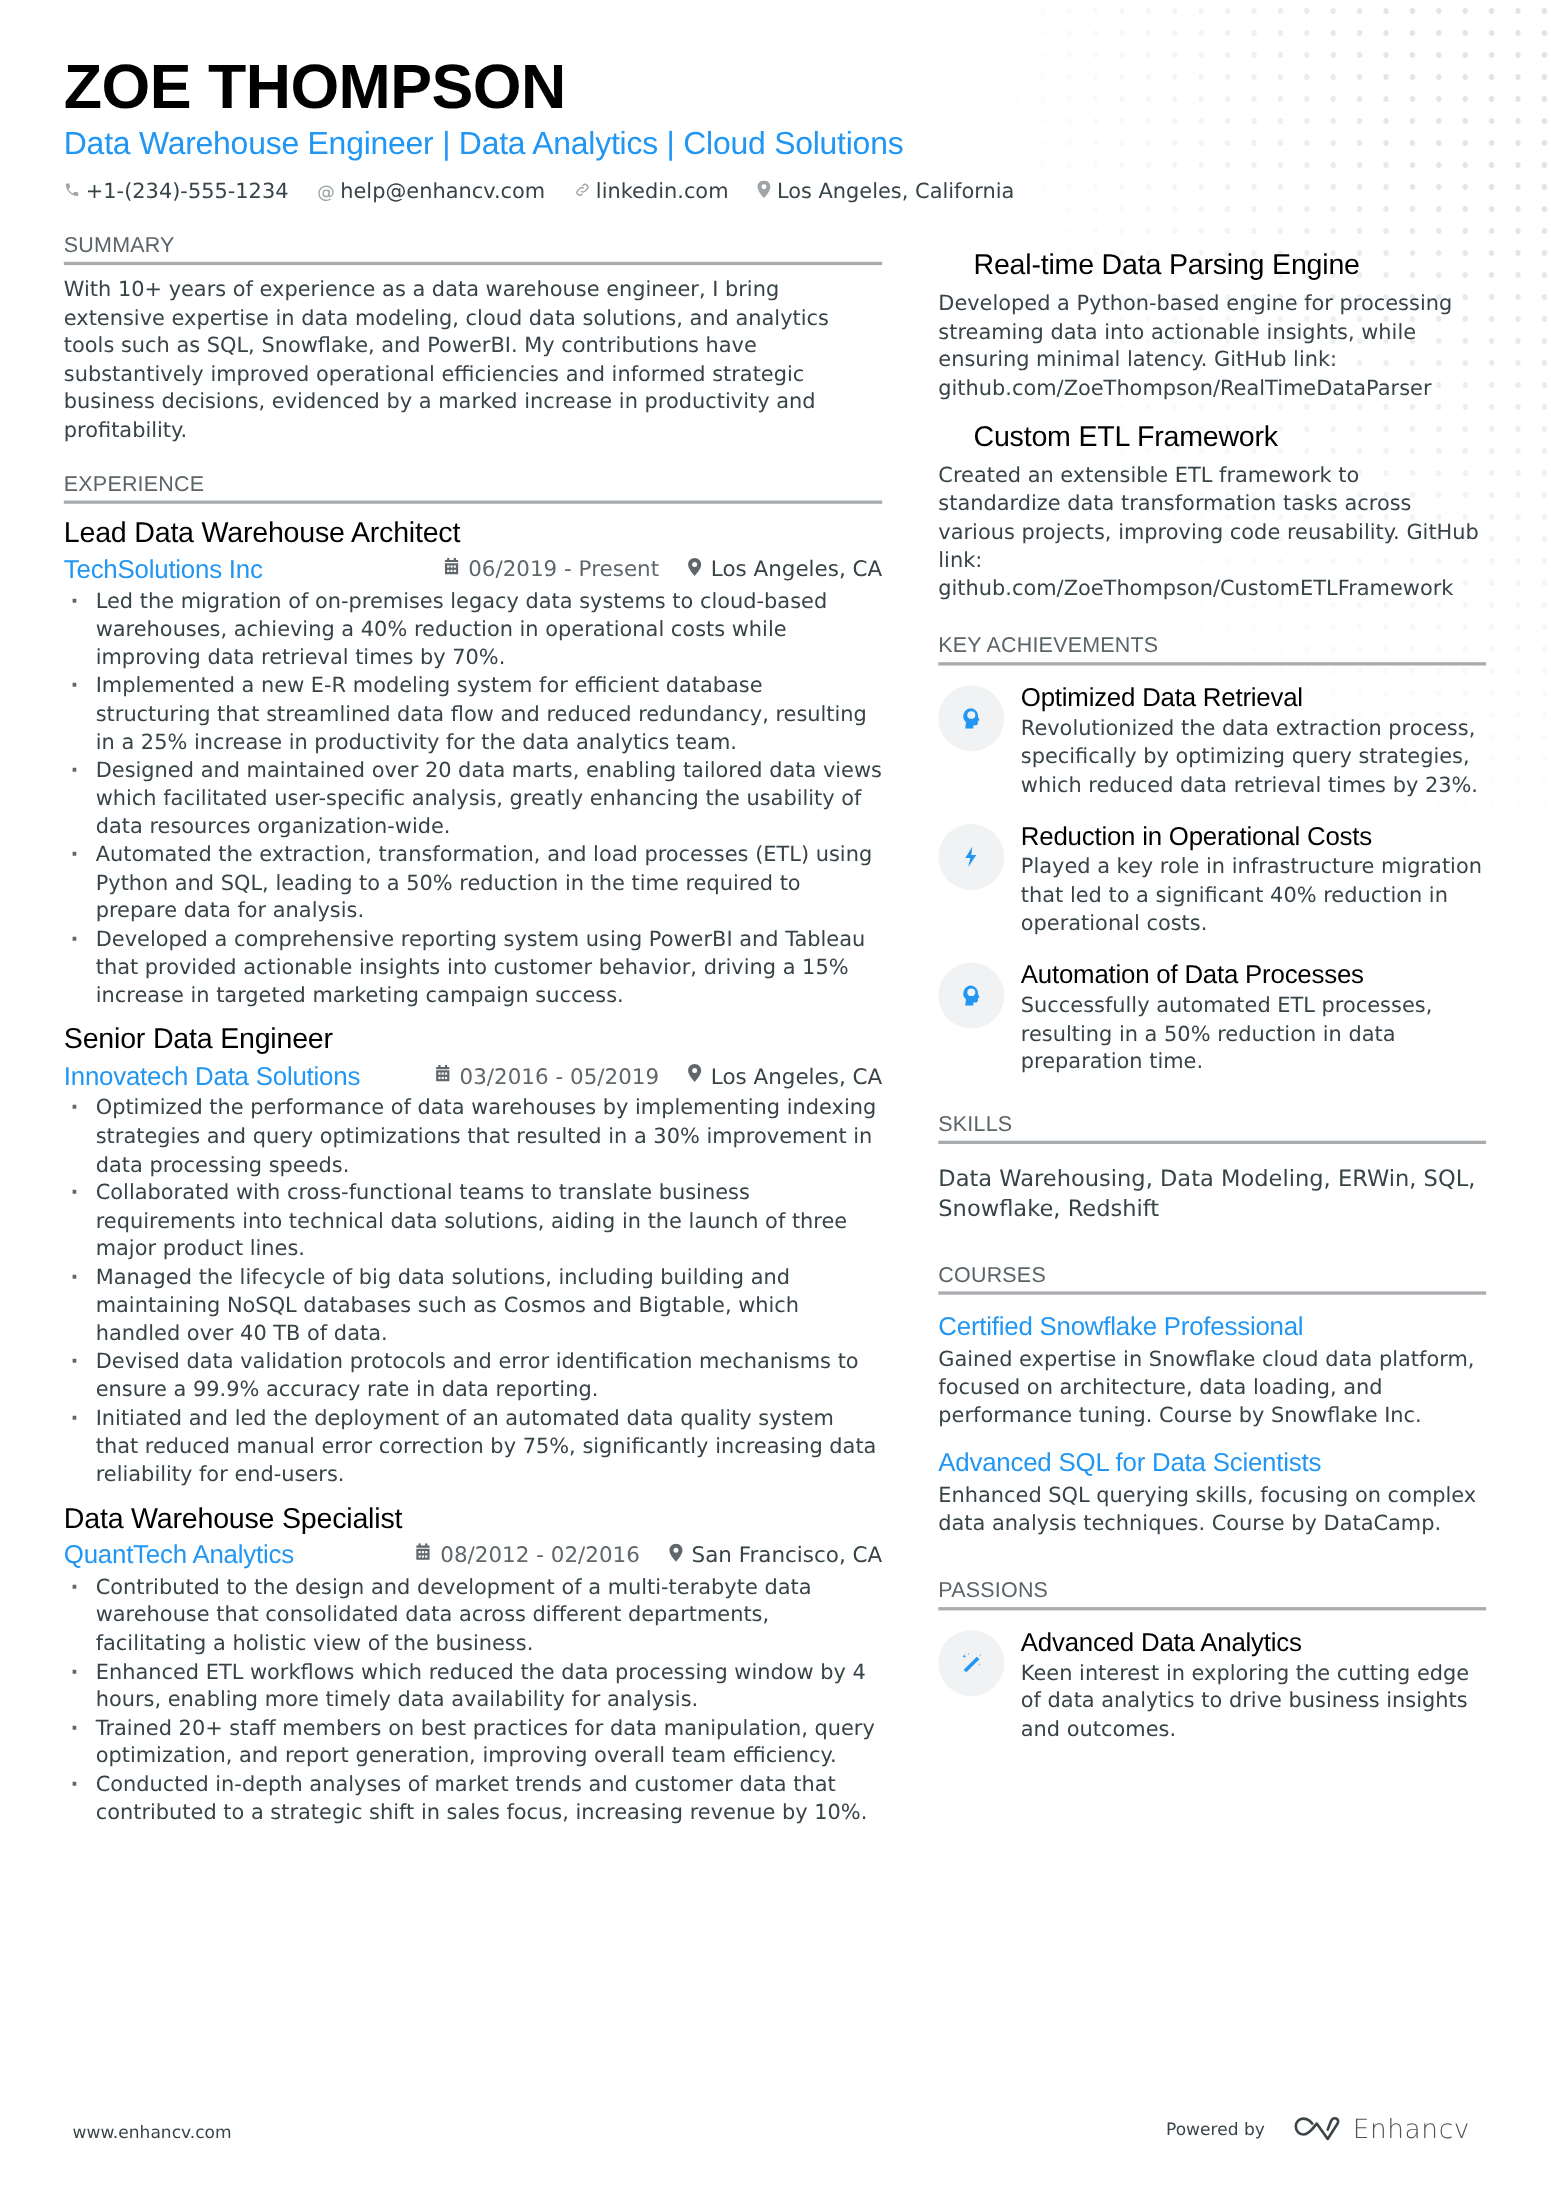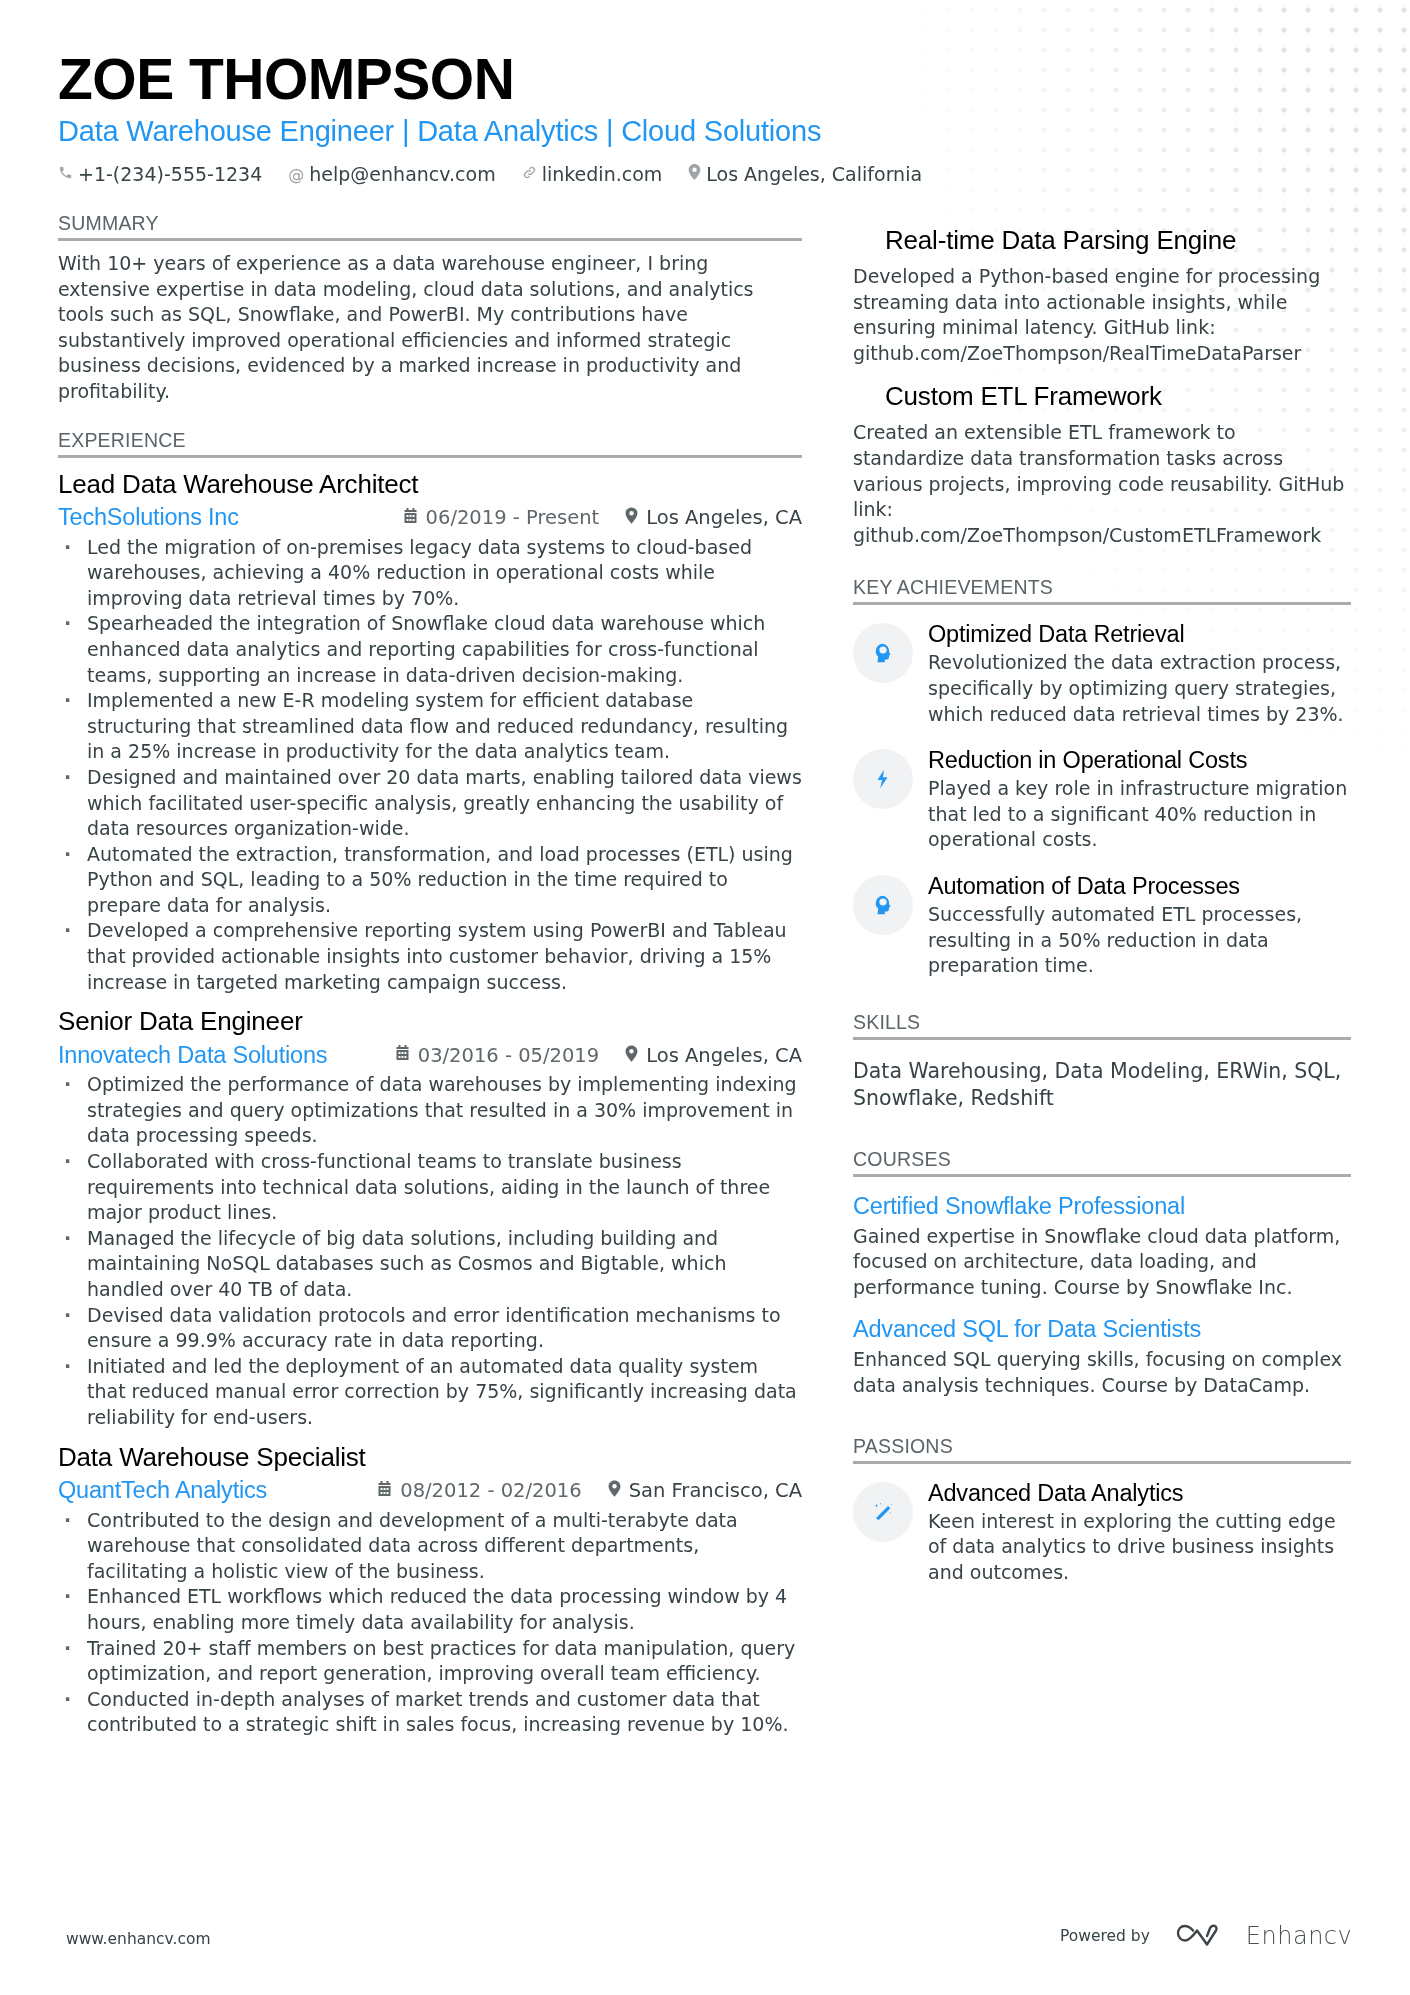--- a/index.html
+++ b/index.html
@@ -51,21 +51,21 @@
   .ach-desc { font-size: 19px; line-height: 25.6px; color: #384347; margin-top: 1px; }
 
   .skills { font-size: 20.5px; line-height: 27px; color: #384347; margin-top: 18px; }
 
   .course-title { font-family: "Liberation Sans", sans-serif; font-size: 23.5px; line-height: 30px; color: #2196f3; margin-top: 14px; letter-spacing: -0.2px; }
   .course-desc { font-size: 19px; line-height: 25.6px; color: #384347; margin-top: 3px; }
 
   .footer-left { position: absolute; left: 66px; top: 1930px; font-size: 15.5px; color: #384347; }
   .footer-right { position: absolute; left: 1060px; top: 1922px; display: flex; align-items: center; }
   .powered { font-size: 15.5px; color: #384347; margin-right: 26px; }
-  .brand { display: flex; align-items: center; gap: 24px; }
+  .brand { display: flex; align-items: center; gap: 8px; }
   .brand-name { font-family: "DejaVu Sans", sans-serif; font-size: 24px; color: #4a5256; letter-spacing: 0.5px; font-weight: 300; }
 </style>
 </head>
 <body>
 
 <div class="dots"></div>
 
 <div class="page">
 
   <header class="header">
@@ -133,21 +133,20 @@
           </span>
           <span class="meta-item">
             <span class="ic"><svg width="13" height="17" viewBox="0 0 24 30">
                   <path fill="#5f676b" d="M12 0C6 0 1 4.8 1 10.8 1 18.9 12 30 12 30s11-11.1 11-19.2C23 4.8 18 0 12 0zm0 15a4.2 4.2 0 1 1 0-8.4 4.2 4.2 0 0 1 0 8.4z"></path>
                 </svg></span>
             <span>Los Angeles, CA</span>
           </span>
         </div>
         <ul class="bullets">
           <li>Led the migration of on-premises legacy data systems to cloud-based warehouses, achieving a 40% reduction in operational costs while improving data retrieval times by 70%.</li>
-          <li>Spearheaded the integration of Snowflake cloud data warehouse which enhanced data analytics and reporting capabilities for cross-functional teams, supporting an increase in data-driven decision-making.</li>
           <li>Implemented a new E-R modeling system for efficient database structuring that streamlined data flow and reduced redundancy, resulting in a 25% increase in productivity for the data analytics team.</li>
           <li>Designed and maintained over 20 data marts, enabling tailored data views which facilitated user-specific analysis, greatly enhancing the usability of data resources organization-wide.</li>
           <li>Automated the extraction, transformation, and load processes (ETL) using Python and SQL, leading to a 50% reduction in the time required to prepare data for analysis.</li>
           <li>Developed a comprehensive reporting system using PowerBI and Tableau that provided actionable insights into customer behavior, driving a 15% increase in targeted marketing campaign success.</li>
         </ul>
       </div>
 
       <div class="job" style="margin-top:8px;">
         <div class="role">Senior Data Engineer</div>
         <div class="role-meta">

